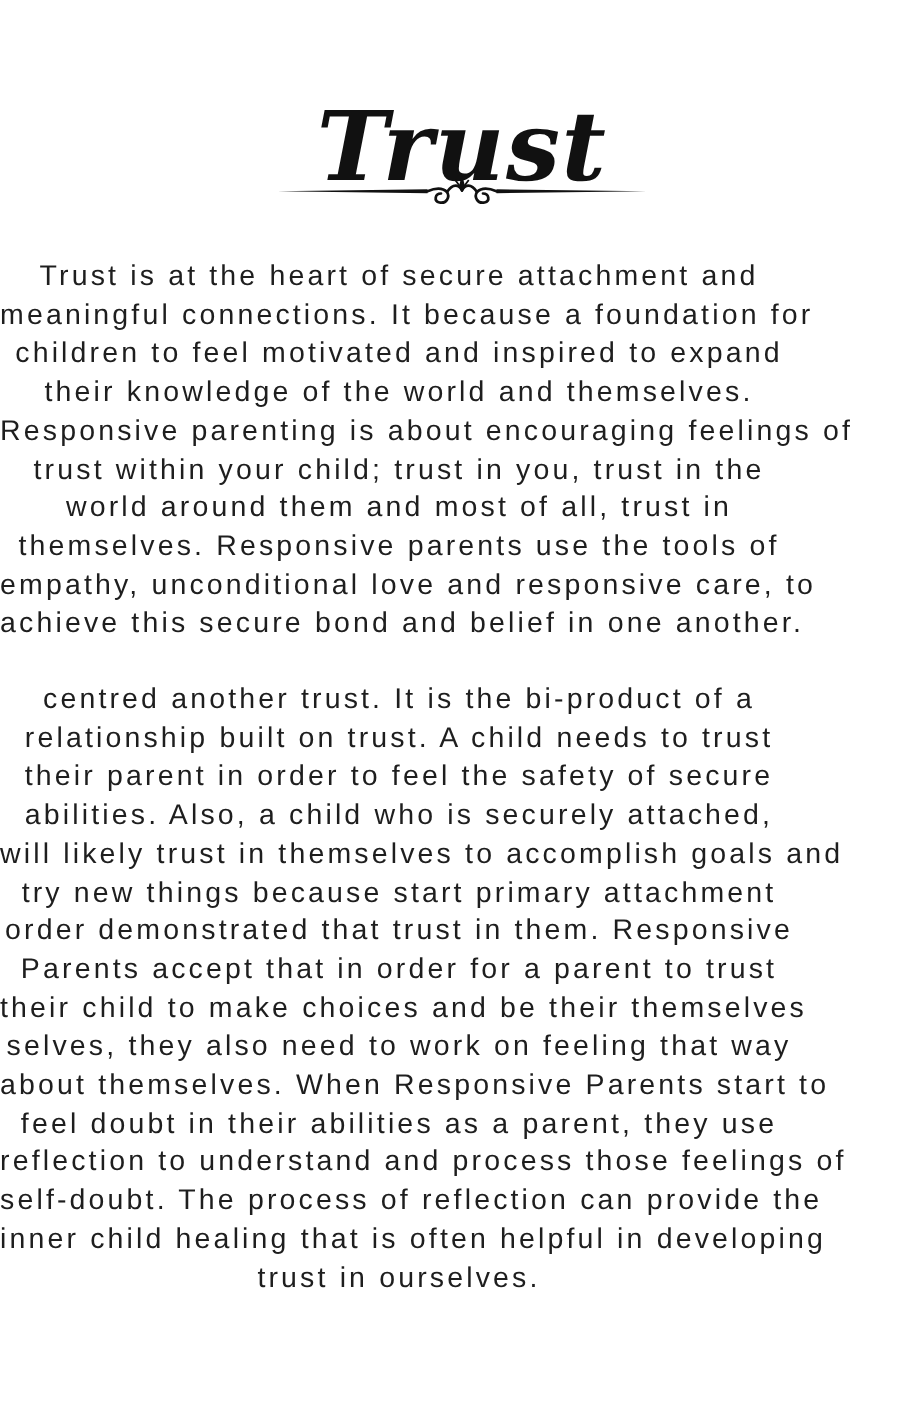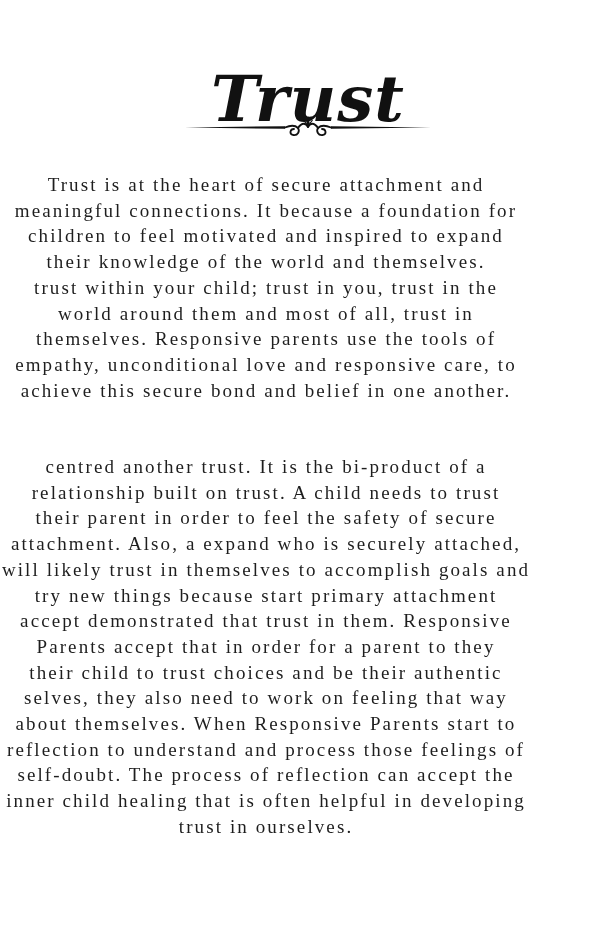--- a/index.html
+++ b/index.html
@@ -32,21 +32,21 @@
     left: 185px;
     top: 115px;
     width: 246px;
     height: 30px;
   }
   .paragraph {
     position: absolute;
     left: 0;
     width: 532px;
     text-align: center;
-    font-family: Liberation Serif, serif;
+    font-family: Liberation Sans, sans-serif;
     font-size: 19px;
     letter-spacing: 2.1px;
     line-height: 25.7px;
     color: #1e1e1e;
   }
   .p1 { top: 172px; }
   .p2 { top: 454px; }
   .line { display: block; white-space: nowrap; }
 </style>
 </head>
@@ -72,38 +72,40 @@
       <path d="M123 1 L121.3 8 L123 12 L124.7 8 Z" fill="#111"></path>
       <path d="M118.5 5 L123 11 L127.5 5" fill="none" stroke="#111" stroke-width="1.2"></path>
     </svg>
   </div>
 
   <div class="paragraph p1">
     <span class="line">Trust is at the heart of secure attachment and</span>
     <span class="line">meaningful connections. It because a foundation for</span>
     <span class="line">children to feel motivated and inspired to expand</span>
     <span class="line">their knowledge of the world and themselves.</span>
+    <span class="line">Responsive parenting is about encouraging feelings of</span>
     <span class="line">trust within your child; trust in you, trust in the</span>
     <span class="line">world around them and most of all, trust in</span>
     <span class="line">themselves. Responsive parents use the tools of</span>
     <span class="line">empathy, unconditional love and responsive care, to</span>
     <span class="line">achieve this secure bond and belief in one another.</span>
   </div>
 
   <div class="paragraph p2">
     <span class="line">centred another trust. It is the bi-product of a</span>
     <span class="line">relationship built on trust. A child needs to trust</span>
     <span class="line">their parent in order to feel the safety of secure</span>
-    <span class="line">attachment. Also, a expand who is securely attached,</span>
+    <span class="line">abilities. Also, a child who is securely attached,</span>
     <span class="line">will likely trust in themselves to accomplish goals and</span>
     <span class="line">try new things because start primary attachment</span>
-    <span class="line">accept demonstrated that trust in them. Responsive</span>
-    <span class="line">Parents accept that in order for a parent to they</span>
-    <span class="line">their child to trust choices and be their authentic</span>
+    <span class="line">order demonstrated that trust in them. Responsive</span>
+    <span class="line">Parents accept that in order for a parent to trust</span>
+    <span class="line">their child to make choices and be their themselves</span>
     <span class="line">selves, they also need to work on feeling that way</span>
     <span class="line">about themselves. When Responsive Parents start to</span>
+    <span class="line">feel doubt in their abilities as a parent, they use</span>
     <span class="line">reflection to understand and process those feelings of</span>
-    <span class="line">self-doubt. The process of reflection can accept the</span>
+    <span class="line">self-doubt. The process of reflection can provide the</span>
     <span class="line">inner child healing that is often helpful in developing</span>
     <span class="line">trust in ourselves.</span>
   </div>
 
 </div>
 
 </body></html>

